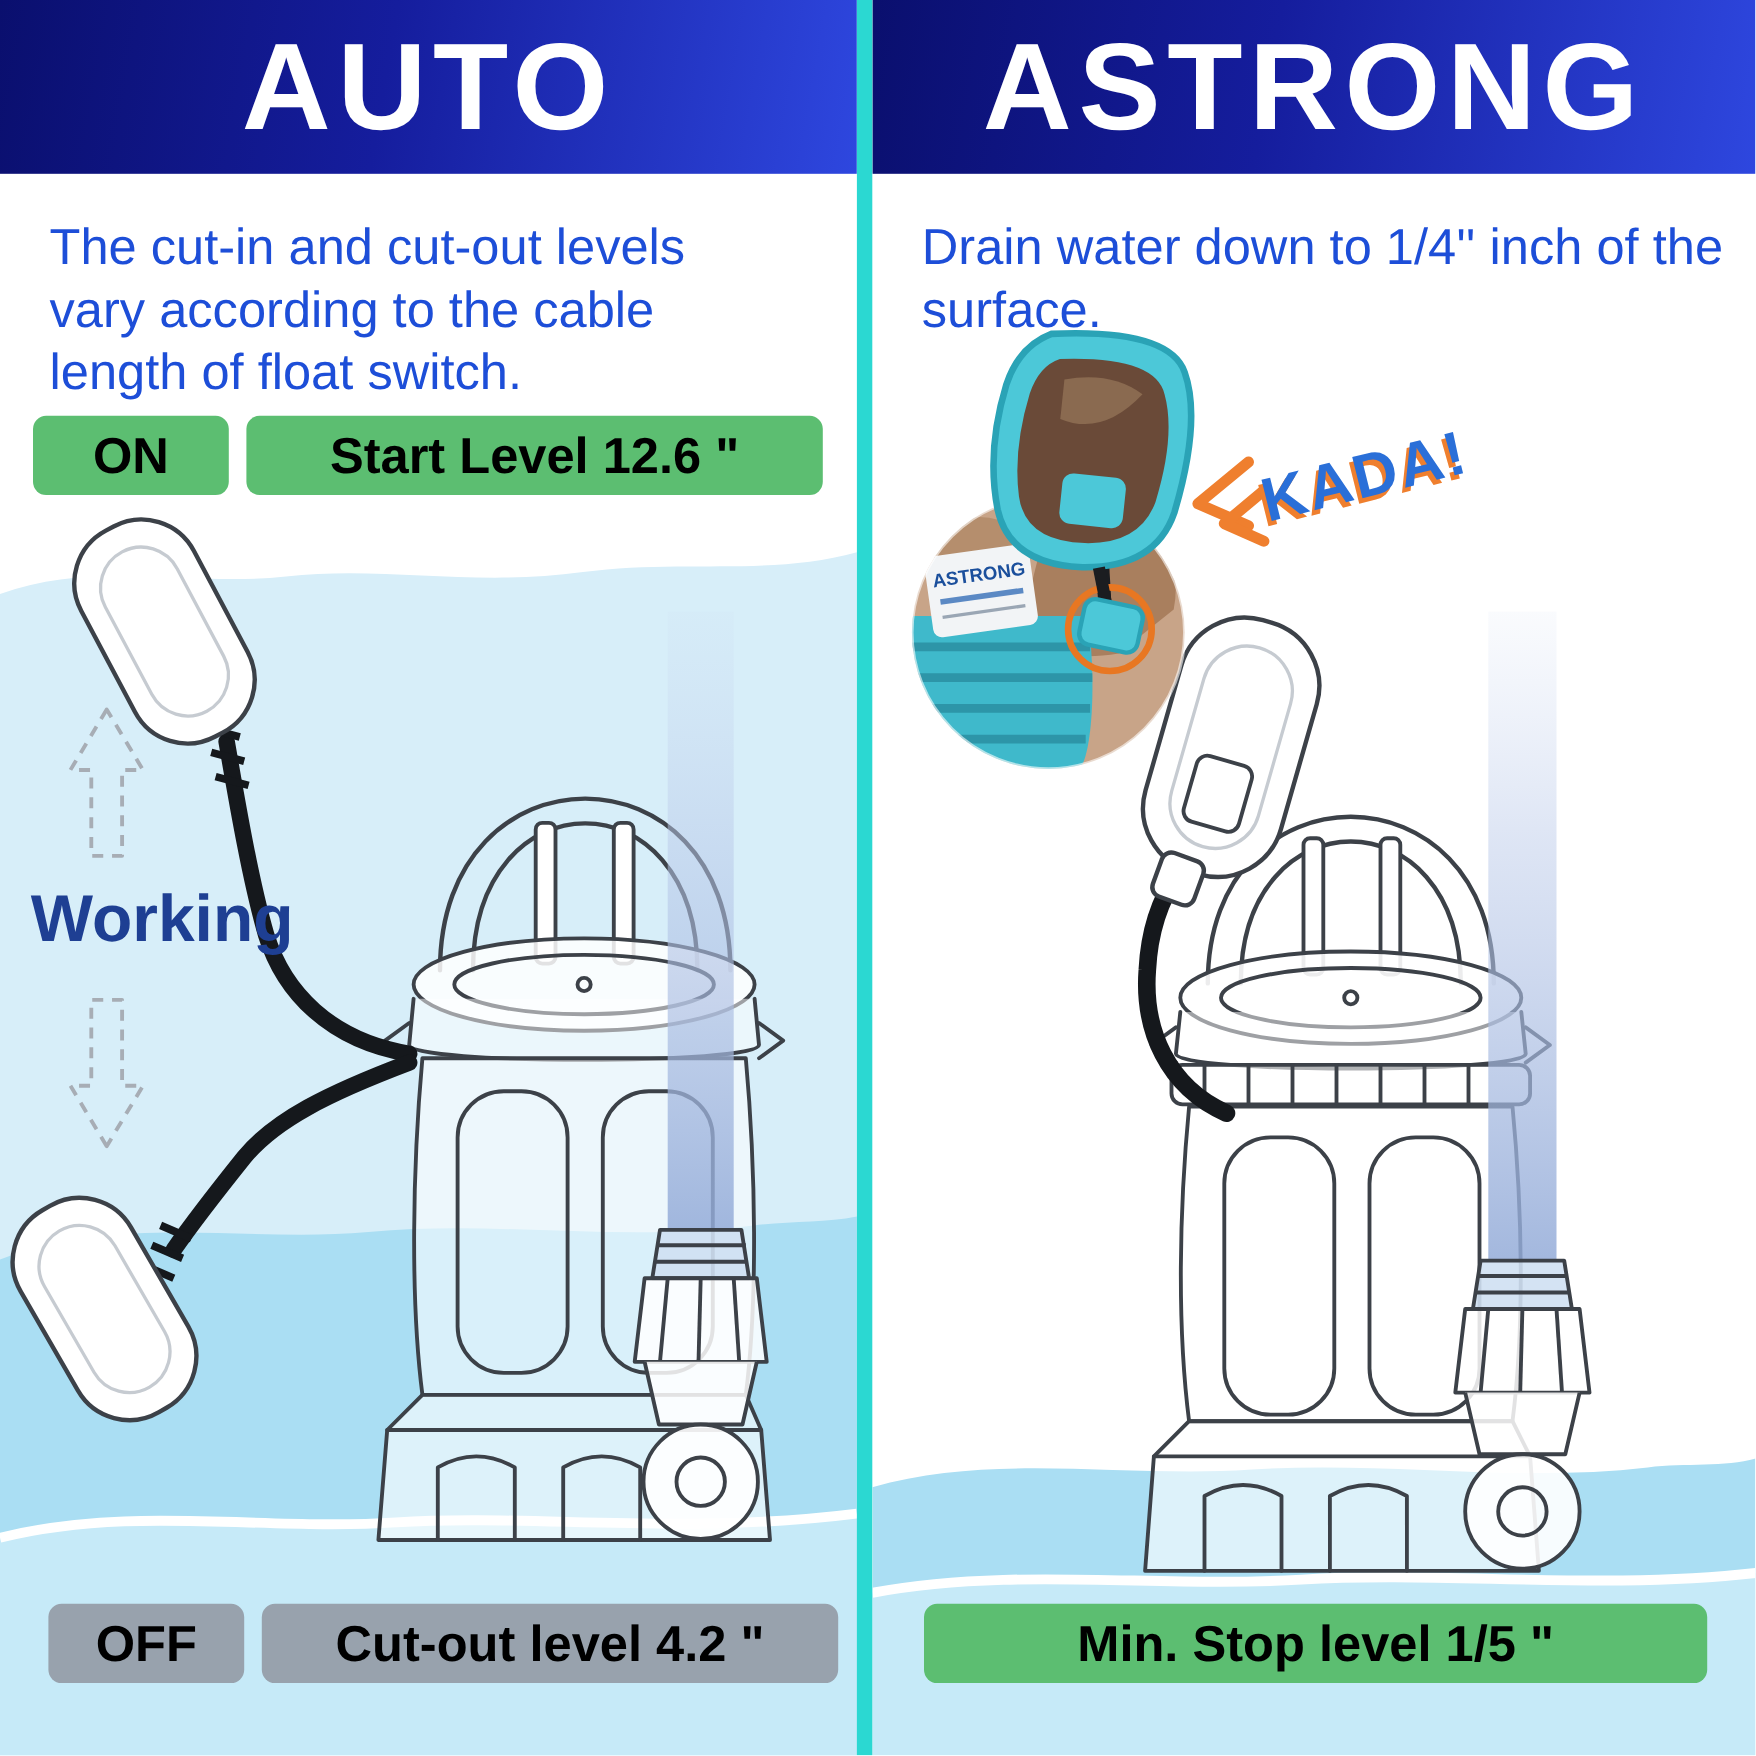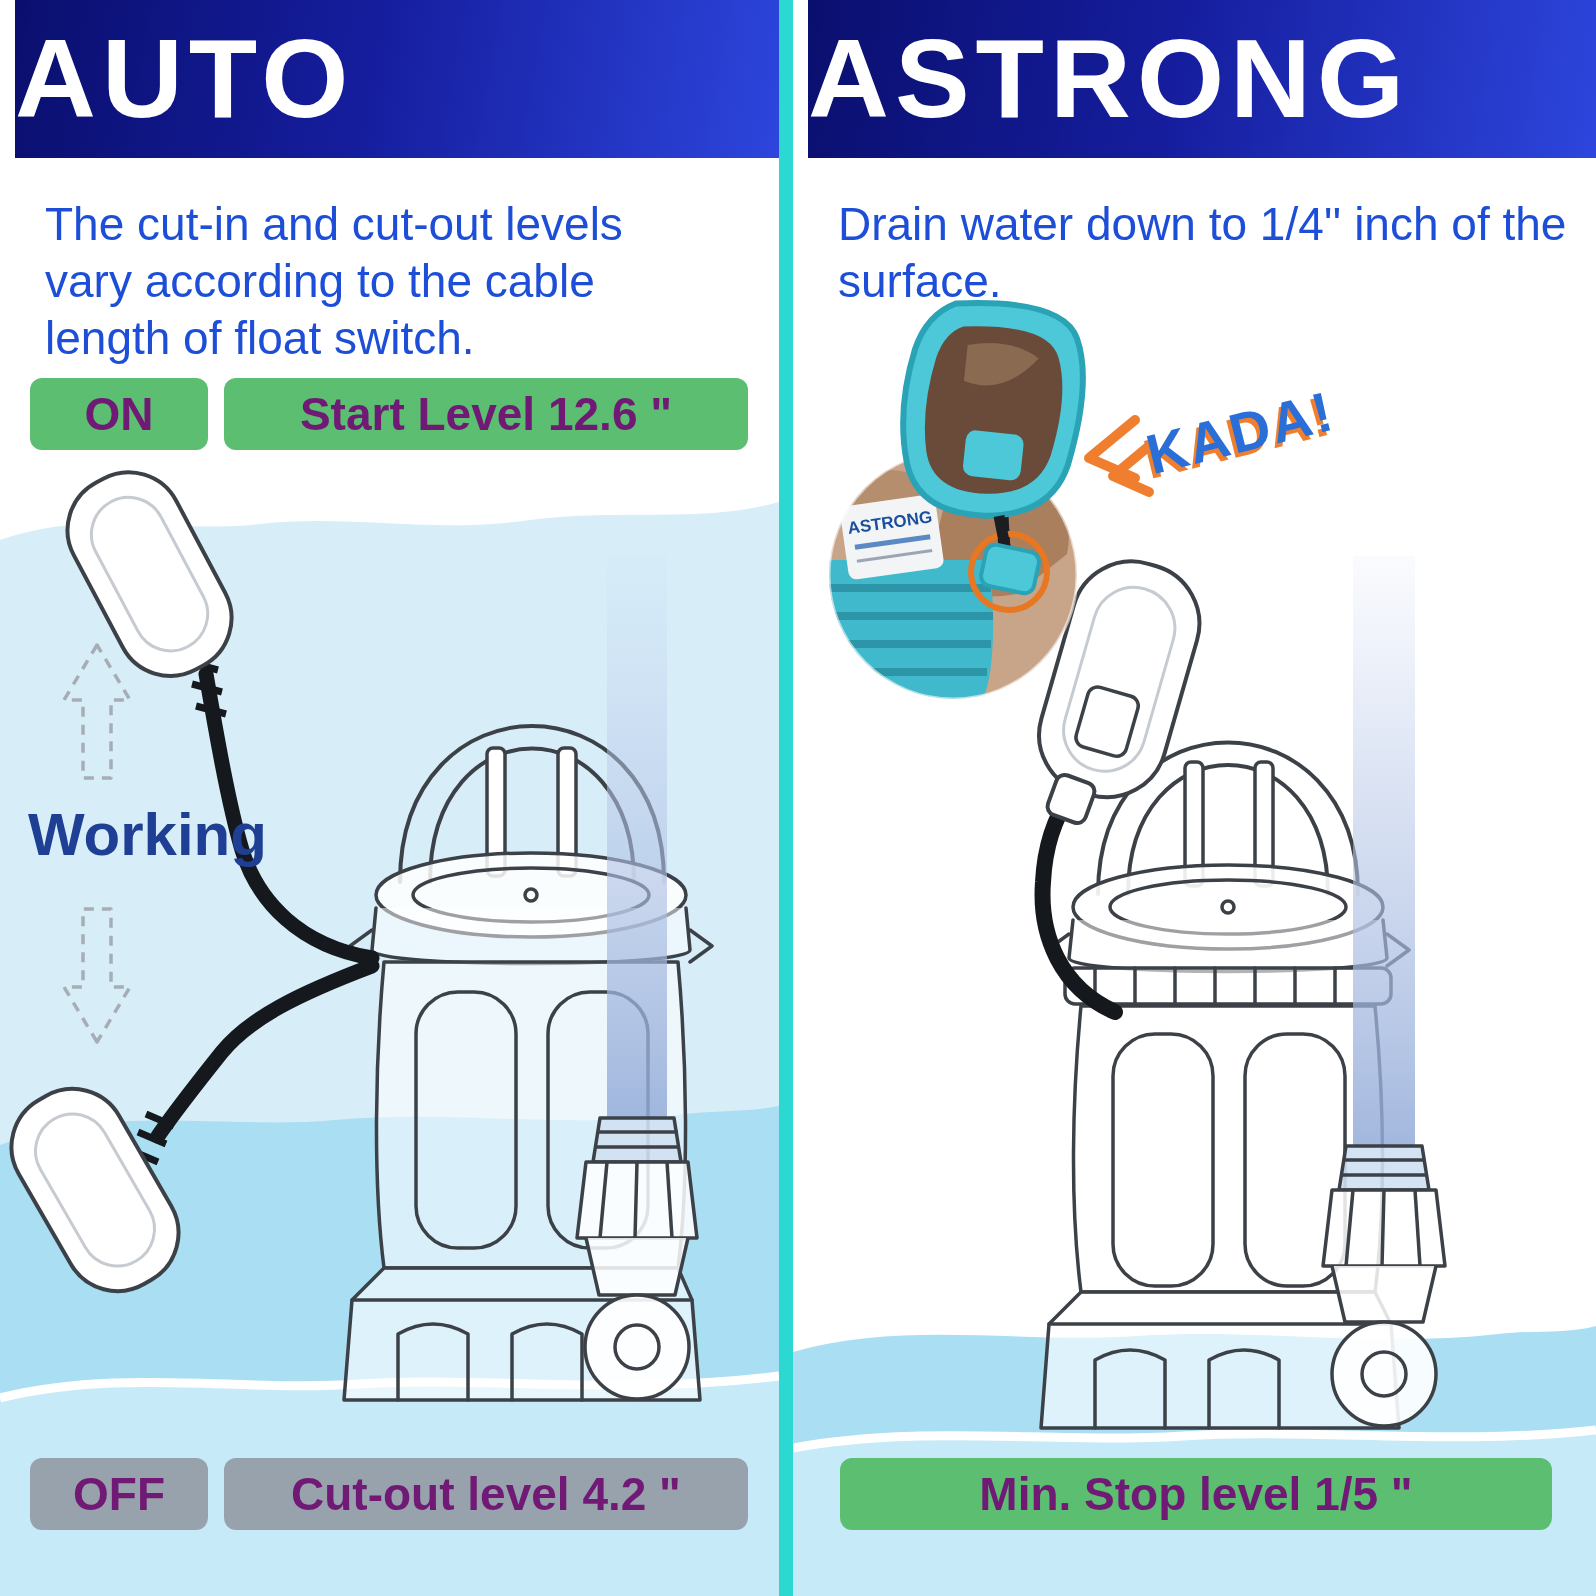--- a/index.html
+++ b/index.html
@@ -5,32 +5,32 @@
   html,body{margin:0;padding:0;background:#ffffff;}
   body{font-family:"Liberation Sans",sans-serif;}
   .canvas{position:relative;width:1596px;height:1596px;background:#ffffff;overflow:hidden;}
   .panel{position:absolute;top:0;height:1596px;overflow:hidden;}
   .panel-left{left:0;width:779px;}
   .panel-right{left:793px;width:803px;}
   .divider{position:absolute;top:0;left:779px;width:14px;height:1596px;background:#2bd8d2;z-index:40;}
   .illustration{position:absolute;top:0;left:0;z-index:1;}
   .header-banner{position:absolute;top:0;left:0;width:100%;height:158px;z-index:10;
     background:linear-gradient(100deg,#0a0f6e 0%,#151d9d 45%,#2e47df 100%);
-    display:flex;align-items:center;margin-left:15px;}
+    display:flex;align-items:center;justify-content:center;}
   .header-title{color:#ffffff;font-size:112px;font-weight:800;letter-spacing:6px;line-height:1;}
   .desc{position:absolute;z-index:10;color:#1d4ed8;font-size:46px;line-height:1.24;font-weight:400;margin:0;}
   .panel-left .desc{left:45px;top:196px;width:665px;}
   .panel-right .desc{left:45px;top:196px;width:745px;}
   .badge-row{position:absolute;z-index:20;display:flex;gap:16px;align-items:stretch;}
-  .badge{display:flex;align-items:center;justify-content:center;color:#701a75;
+  .badge{display:flex;align-items:center;justify-content:center;color:#000000;
     font-size:46px;font-weight:700;border-radius:12px;height:72px;white-space:nowrap;}
   .badge-green{background:#5cbe71;}
   .badge-gray{background:#98a2ad;}
   .row-top-left{left:30px;top:378px;}
-  .row-bottom-left{left:30px;top:1458px;}
+  .row-bottom-left{left:44px;top:1458px;}
   .row-bottom-right{left:47px;top:1458px;}
   .badge-on{width:178px;}
   .badge-start{width:524px;}
   .badge-off{width:178px;}
   .badge-cutout{width:524px;}
   .badge-minstop{width:712px;}
   .working-label{position:absolute;z-index:15;left:28px;top:800px;color:#1e3f93;font-size:60px;font-weight:700;}
   .kada{position:absolute;z-index:25;left:352px;top:400px;color:#2a6fd8;font-size:56px;font-weight:800;
     transform:rotate(-14deg);letter-spacing:2px;text-shadow:-4px 4px 0 #ef7f2e;}
 </style>

